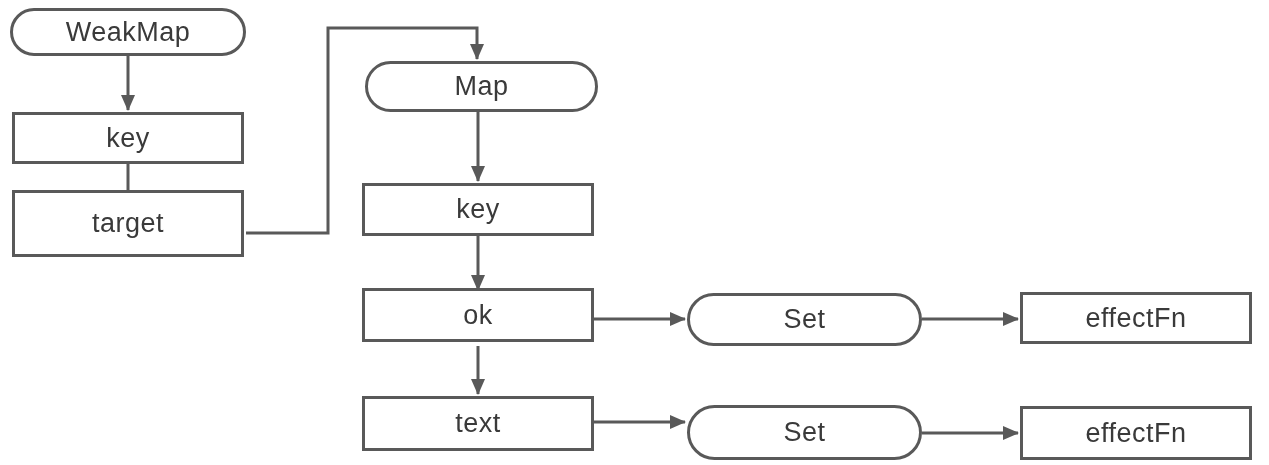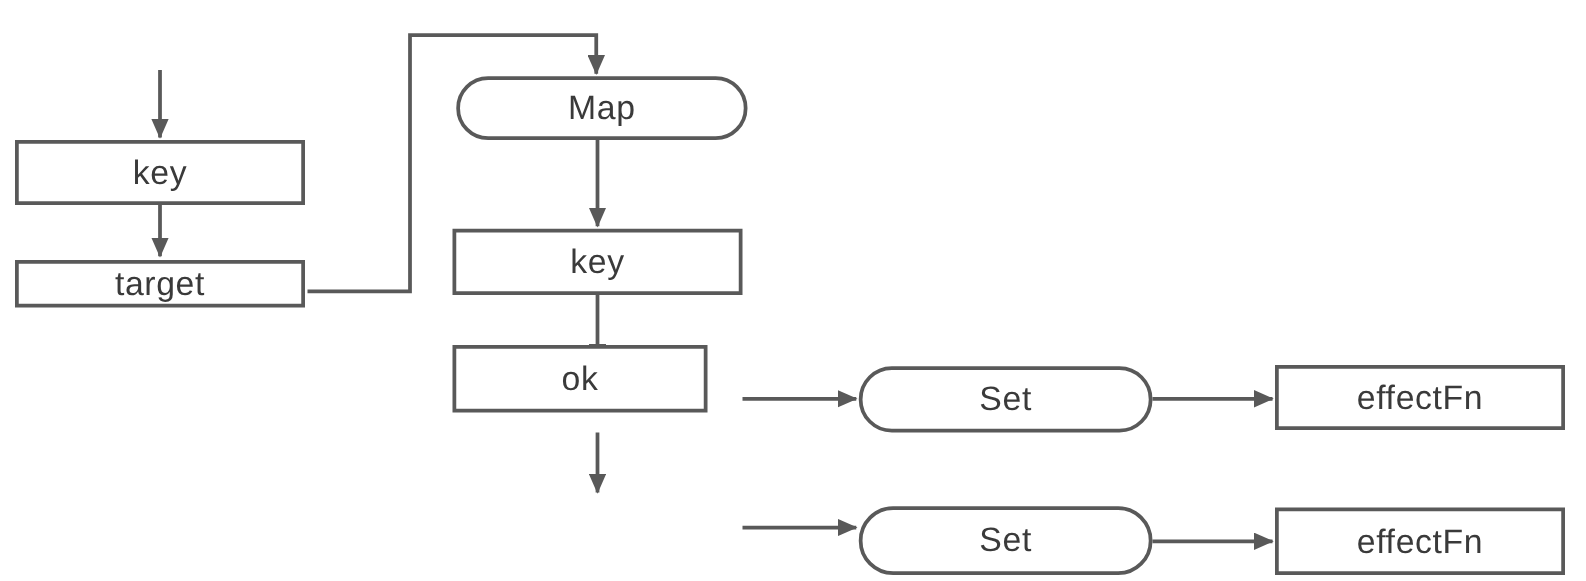--- a/index.html
+++ b/index.html
@@ -37,24 +37,24 @@
     color:var(--text);
     font-size:27px;
     line-height:1;
     letter-spacing:0.5px;
   }
   .pill{border-radius:28px;}
 
   
   #n-weakmap  {left:10px;  top:8px;   width:236px; height:48px;}
   #n-key1     {left:12px;  top:112px; width:232px; height:52px;}
-  #n-target   {left:12px;  top:208px; width:232px; height:38px;}
+  #n-target   {left:12px;  top:190px; width:232px; height:67px;}
   #n-map      {left:365px; top:61px;  width:233px; height:51px;}
   #n-key2     {left:362px; top:183px; width:232px; height:53px;}
-  #n-ok       {left:362px; top:276px; width:204px; height:54px;}
+  #n-ok       {left:362px; top:288px; width:232px; height:54px;}
   #n-text     {left:362px; top:396px; width:232px; height:55px;}
   #n-set1     {left:687px; top:293px; width:235px; height:53px;}
   #n-effectfn1{left:1020px;top:292px; width:232px; height:52px;}
   #n-set2     {left:687px; top:405px; width:235px; height:55px;}
   #n-effectfn2{left:1020px;top:406px; width:232px; height:54px;}
 </style>
 </head>
 <body>
 
 <div id="canvas">
@@ -70,20 +70,23 @@
     <path class="edge" d="M246,233 L328,233 L328,28 L477,28 L477,59" marker-end="url(#arrow)"></path>
     <path class="edge" d="M478,112 L478,181" marker-end="url(#arrow)"></path>
     <path class="edge" d="M478,236 L478,290" marker-end="url(#arrow)"></path>
     <path class="edge" d="M478,346 L478,394" marker-end="url(#arrow)"></path>
     <path class="edge" d="M594,319 L685,319" marker-end="url(#arrow)"></path>
     <path class="edge" d="M922,319 L1018,319" marker-end="url(#arrow)"></path>
     <path class="edge" d="M594,422 L685,422" marker-end="url(#arrow)"></path>
     <path class="edge" d="M922,433 L1018,433" marker-end="url(#arrow)"></path>
   </svg>
 
+  <div id="n-weakmap" class="node pill">
+    <span>WeakMap</span>
+  </div>
 
   <div id="n-key1" class="node">
     <span>key</span>
   </div>
 
   <div id="n-target" class="node">
     <span>target</span>
   </div>
 
   <div id="n-map" class="node pill">
@@ -91,20 +94,23 @@
   </div>
 
   <div id="n-key2" class="node">
     <span>key</span>
   </div>
 
   <div id="n-ok" class="node">
     <span>ok</span>
   </div>
 
+  <div id="n-text" class="node">
+    <span>text</span>
+  </div>
 
   <div id="n-set1" class="node pill">
     <span>Set</span>
   </div>
 
   <div id="n-effectfn1" class="node">
     <span>effectFn</span>
   </div>
 
   <div id="n-set2" class="node pill">

